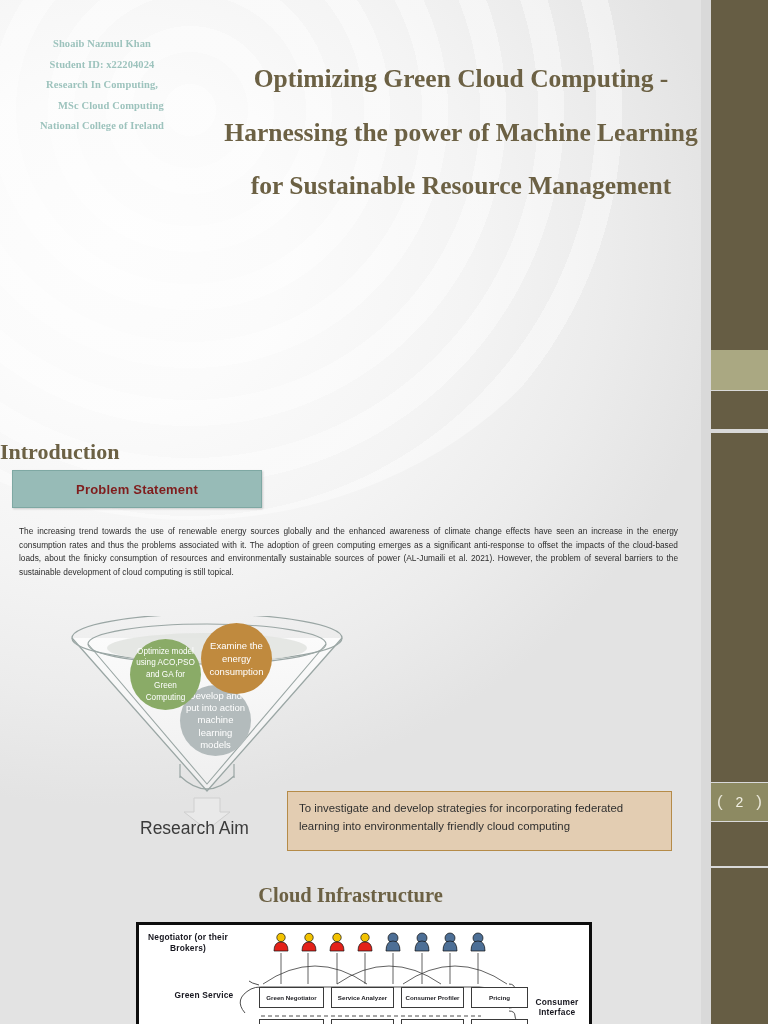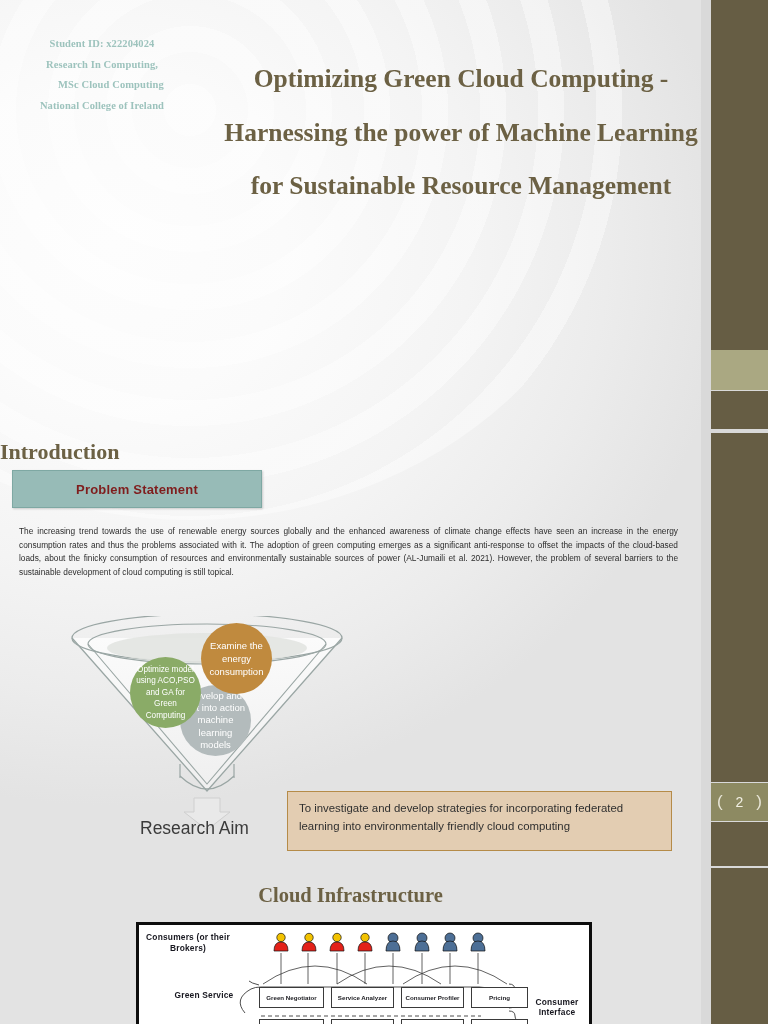--- a/index.html
+++ b/index.html
@@ -130,21 +130,20 @@
     color: #ffffff;
     line-height: 11.6px;
     padding: 4px;
   }
   #circle-green {
     left: 130px; top: 639px;
     width: 71px; height: 71px;
     background: #8aab67;
     font-size: 8.2px;
     z-index: 3;
-    margin-top: 18px;
   }
   #circle-orange {
     left: 201px; top: 623px;
     width: 71px; height: 71px;
     background: #c08a3e;
     font-size: 9.5px;
     line-height: 13px;
     z-index: 4;
   }
   #circle-gray {
@@ -270,20 +269,21 @@
   #slide-number .brk { opacity: .9; font-size: 17px; }
 </style>
 </head>
 <body>
 
 <div id="page">
 
   <div id="doc-pane">
 
     <div id="author-block">
+      <span class="ln">Shoaib Nazmul Khan</span>
       <span class="ln">Student ID: x22204024</span>
       <span class="ln">Research In Computing,</span>
       <span class="ln ind">MSc Cloud Computing</span>
       <span class="ln">National College of Ireland</span>
     </div>
 
     <h1 id="slide-title">Optimizing Green Cloud Computing - Harnessing the power of Machine Learning for Sustainable Resource Management</h1>
 
     <h2 id="intro-heading">Introduction</h2>
 
@@ -332,21 +332,21 @@
 
     <div id="aim-callout">
       <span>To investigate and develop strategies for incorporating federated learning into environmentally friendly cloud computing</span>
     </div>
 
     <h2 id="cloud-heading">Cloud Infrastructure</h2>
 
     <div id="cloud-diagram">
       <div class="inner">
 
-        <div class="cd-label" id="cd-consumers">Consumers (or their Brokers)</div>
+        <div class="cd-label" id="cd-consumers">Negotiator (or their Brokers)</div>
         <div class="cd-label" id="cd-green-service">Green Service</div>
         <div class="cd-label" id="cd-consumer-interface">Consumer Interface</div>
 
         <svg width="452" height="108" style="position:absolute;left:0;top:0">
           <g stroke="#3a3a3a" stroke-width=".8" fill="none">
             <path d="M140,26 L140,57"></path>
               <path d="M167,26 L167,57"></path>
             <path d="M196,26 L196,57"></path>
               <path d="M224,26 L224,57"></path>
             <path d="M252,26 L252,57"></path>

